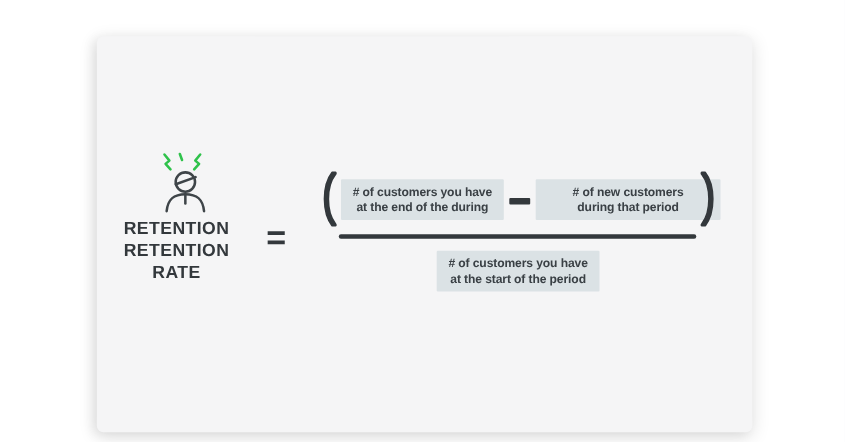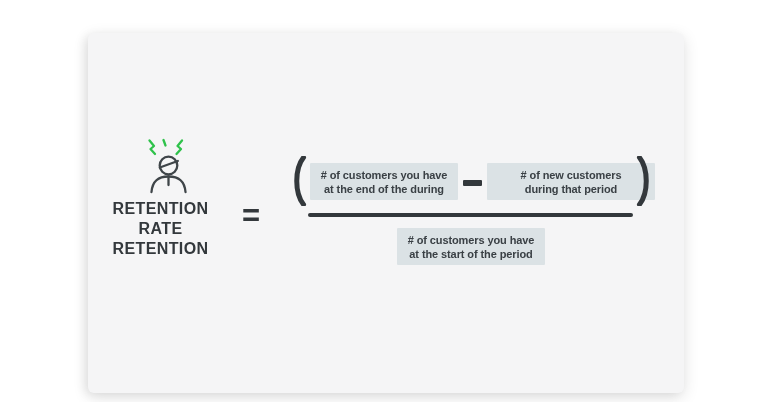--- a/index.html
+++ b/index.html
@@ -57,22 +57,22 @@
     <path class="spark" d="M19.5 7.5 L17.5 2"></path>
     <path class="spark" d="M30.5 16 L35 11 L31.5 8 L36 2.5"></path>
     <circle class="line" cx="22.5" cy="27.5" r="8.8"></circle>
     <path class="line" d="M13.8 29.5 L31.8 23"></path>
     <path class="line" d="M5.5 54 C6.5 43 12 38.5 22.5 38.5 C33 38.5 38.5 43 39.5 54"></path>
     <path class="line" d="M22.5 38.5 L22.5 47"></path>
   </svg>
 
   <div class="metric-label">
     <div>RETENTION</div>
+    <div>RETENTION</div>
     <div>RATE</div>
-    <div>RETENTION</div>
   </div>
 
   <div class="equals">=</div>
 
   <svg class="paren open" viewBox="0 0 18 50" aria-hidden="true">
     <path d="M14.5 1.5 C5.5 13 5.5 37 14.5 48.5"></path>
   </svg>
 
   <div class="term minuend">
     <div># of customers you have</div>

